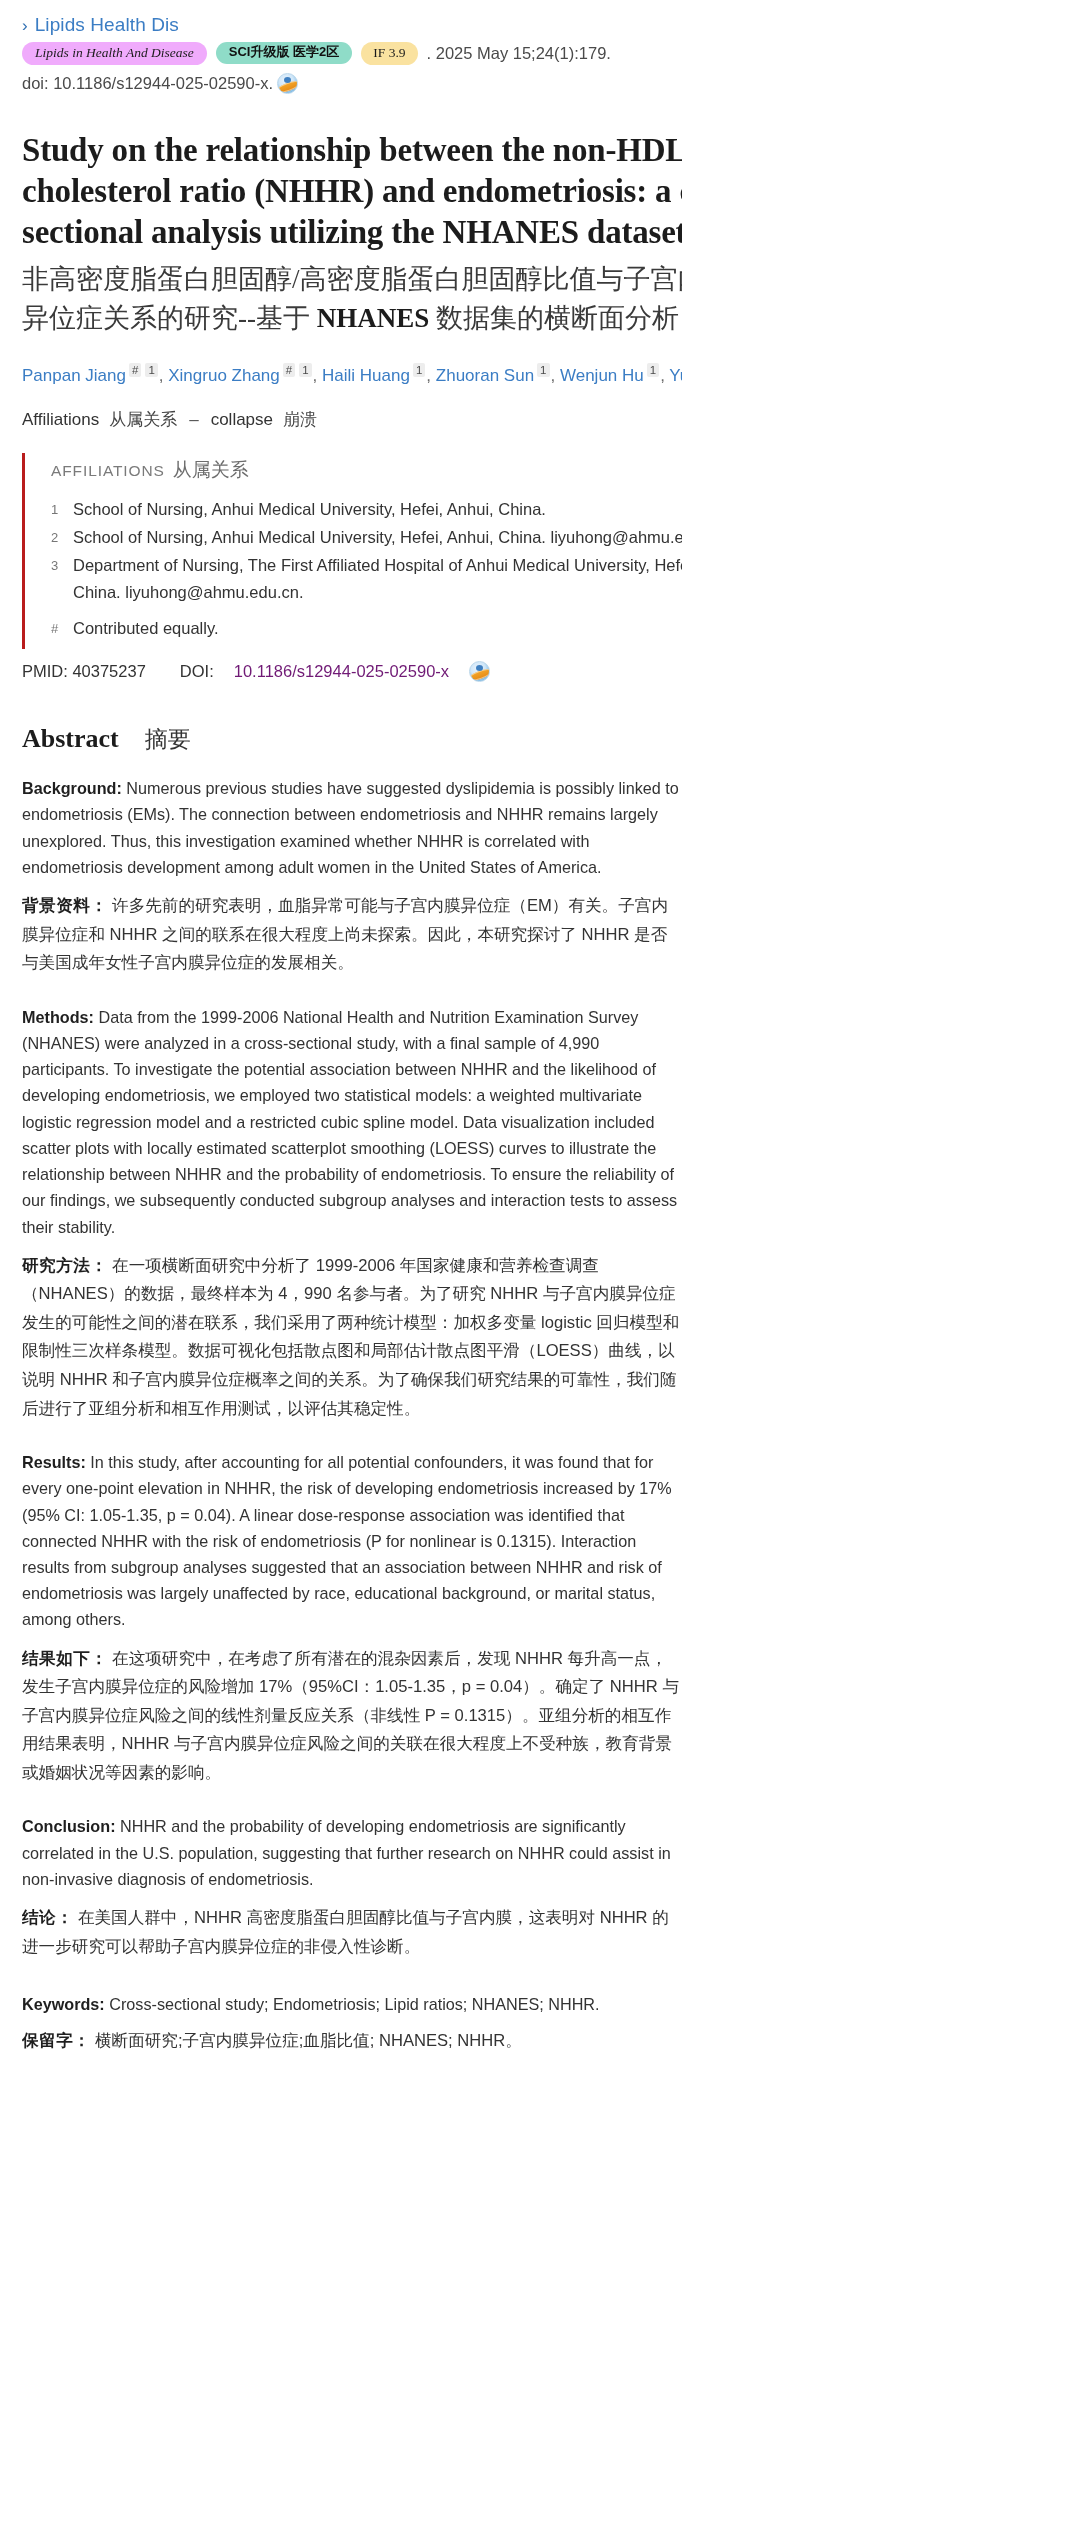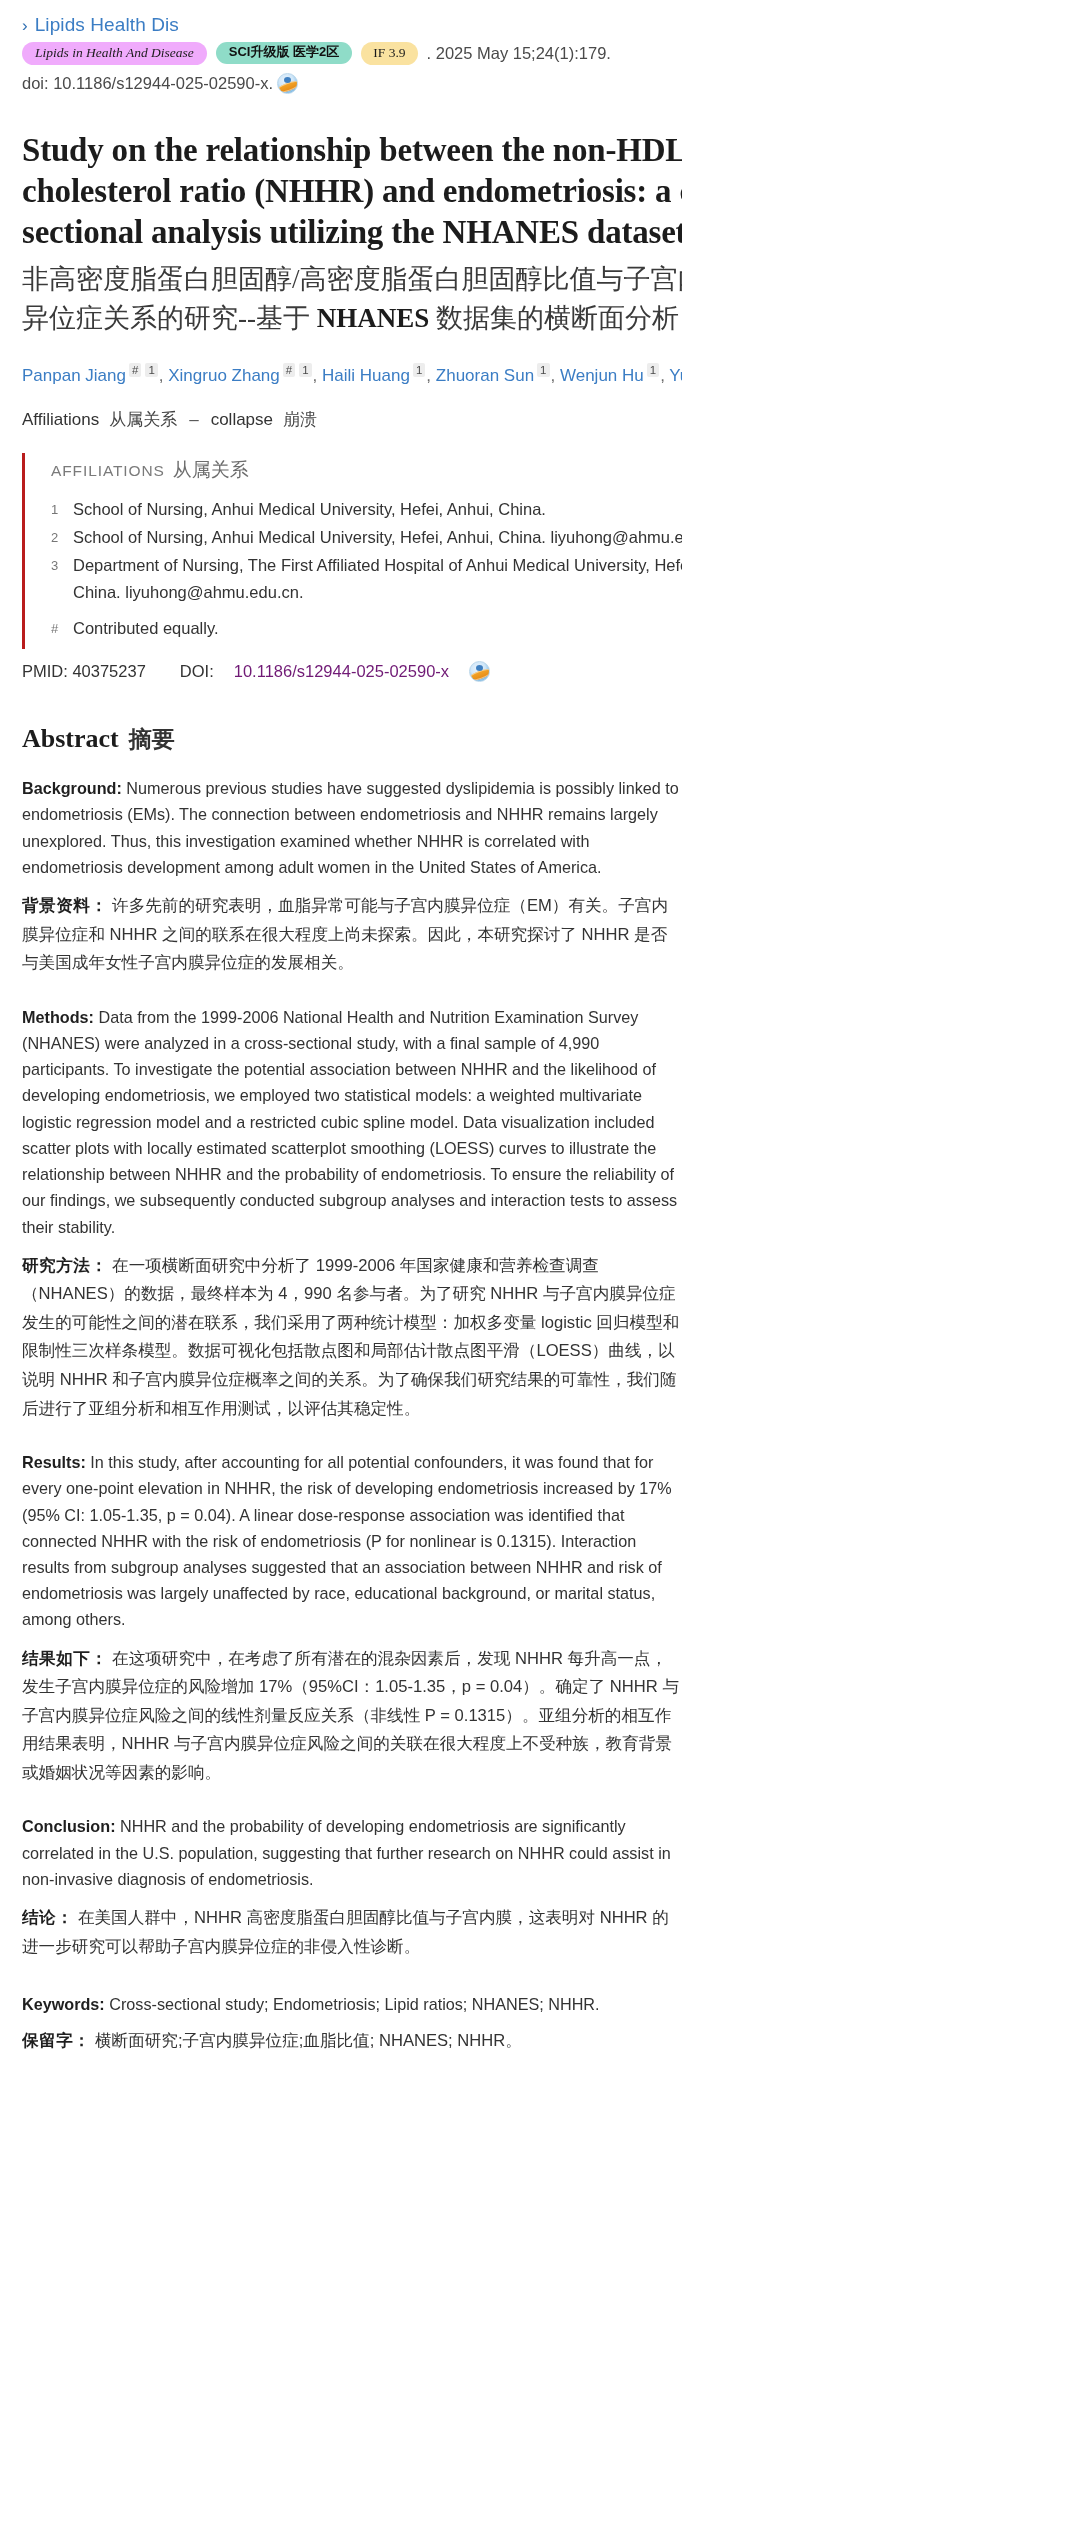--- a/index.html
+++ b/index.html
@@ -248,24 +248,24 @@
 
   
   .abstract-head {
     margin-top: 42px;
     font-family: "Liberation Serif", "DejaVu Serif", serif;
     font-size: 26px;
     font-weight: bold;
     color: #1c1c1c;
   }
   .abstract-head .zh {
-    font-weight: bold;
+    font-weight: normal;
     font-size: 23px;
     color: #333;
-    margin-left: 10px;
+    margin-left: 26px;
   }
 
   .para {
     margin-top: 20px;
     font-size: 16.2px;
     line-height: 1.62;
     color: #333333;
     text-align: left;
   }
   .para.zh {

